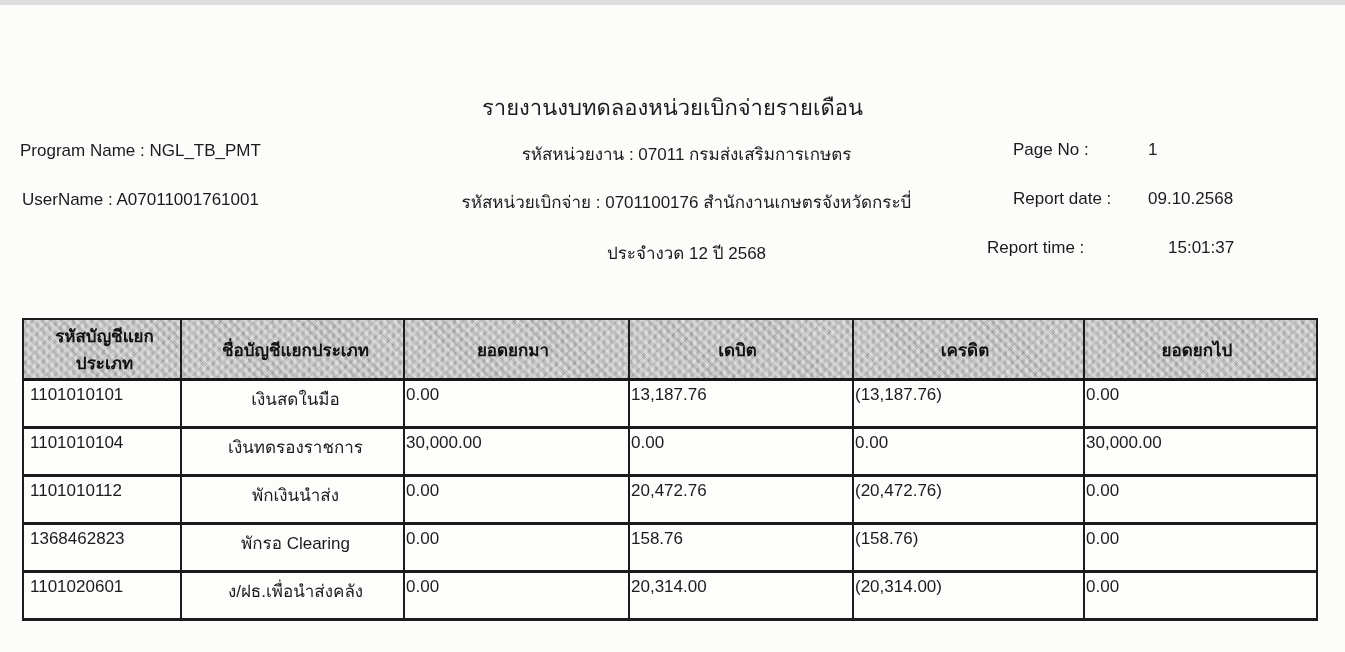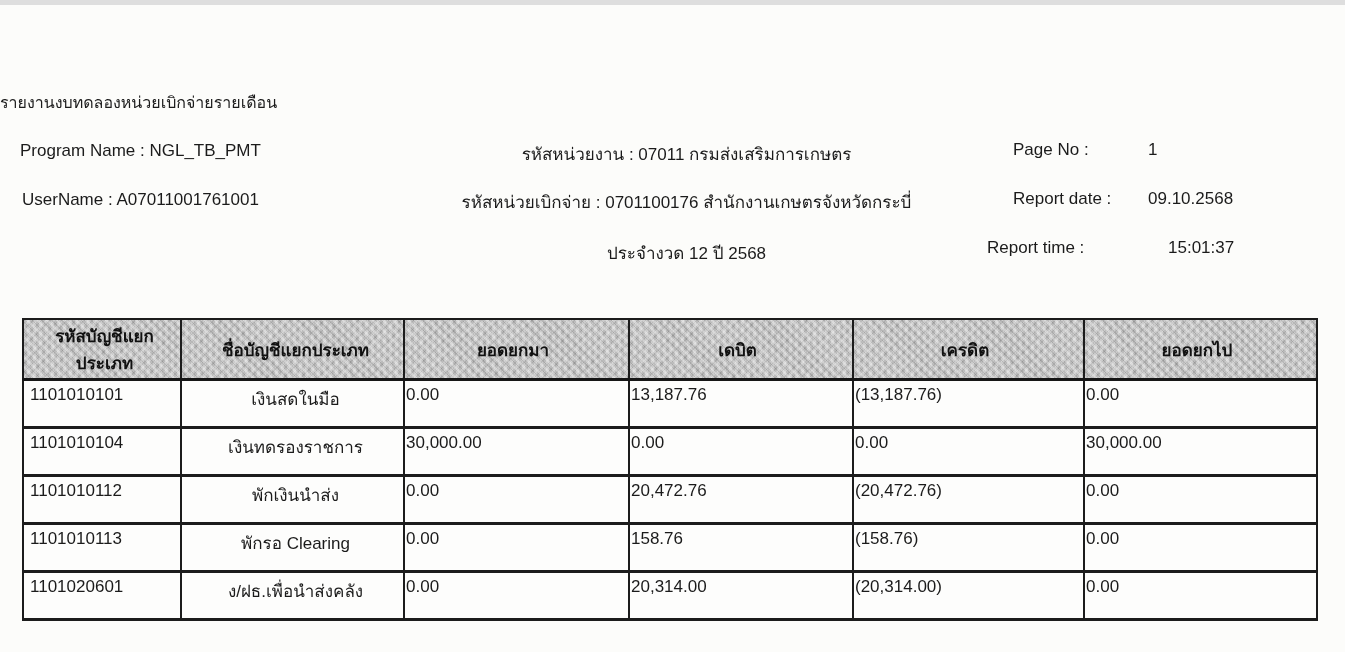--- a/index.html
+++ b/index.html
@@ -11,21 +11,21 @@
     font-family:"Liberation Sans", sans-serif;
     color:#1b1b1b;
   }
   .scan-strip {
     position:absolute; top:0; left:0;
     width:100%; height:5px;
     background:#dedede;
   }
   .line { position:absolute; font-size:17px; white-space:nowrap; }
   .center-line { left:0; width:100%; text-align:center;padding-left:14px; }
-  .title-line { position:absolute; top:90px; left:0; width:100%; font-size:16px; }
+  .title-line { position:absolute; top:90px; left:0; width:100%; text-align:center; font-size:22px; }
 
   .meta-label { display:inline; }
   .meta-value { display:inline; }
 
   .pos-prog   { left:20px;  top:141px; }
   .pos-user   { left:22px;  top:190px; }
   .pos-agency { top:140px; }
   .pos-disb   { top:188px; }
   .pos-period { top:239px; }
   .pos-r1l { left:1013px; top:140px; }
@@ -137,21 +137,21 @@
         </tr>
         <tr>
           <td class="c0">1101010112</td>
           <td class="c1">พักเงินนำส่ง</td>
           <td class="c2">0.00</td>
           <td class="c3">20,472.76</td>
           <td class="c4">(20,472.76)</td>
           <td class="c5">0.00</td>
         </tr>
         <tr>
-          <td class="c0">1101010113</td>
+          <td class="c0">1368462823</td>
           <td class="c1">พักรอ Clearing</td>
           <td class="c2">0.00</td>
           <td class="c3">158.76</td>
           <td class="c4">(158.76)</td>
           <td class="c5">0.00</td>
         </tr>
         <tr>
           <td class="c0">1101020601</td>
           <td class="c1">ง/ฝธ.เพื่อนำส่งคลัง</td>
           <td class="c2">0.00</td>

